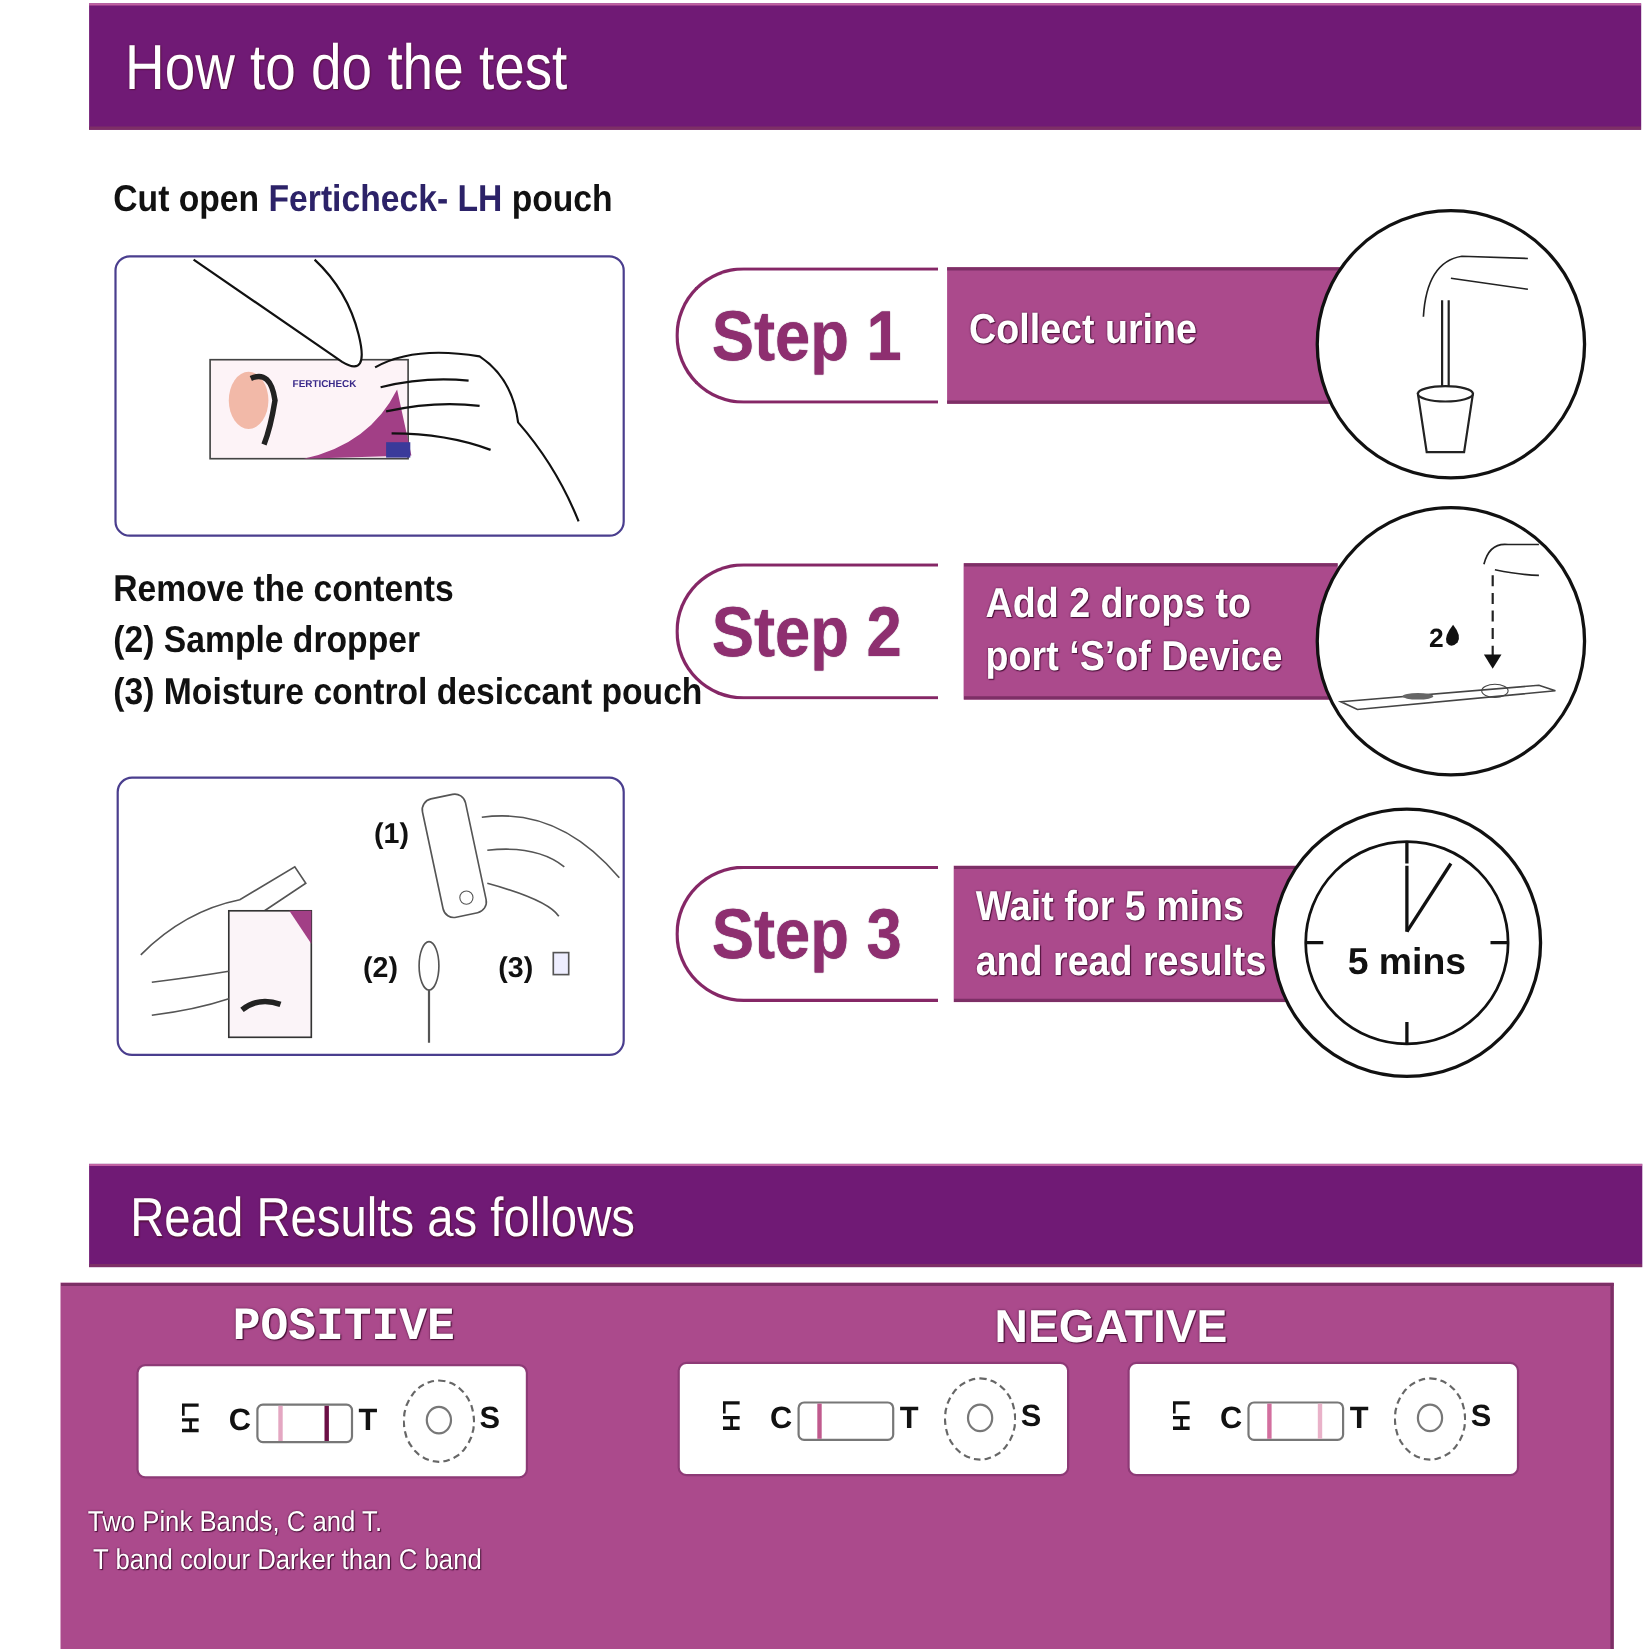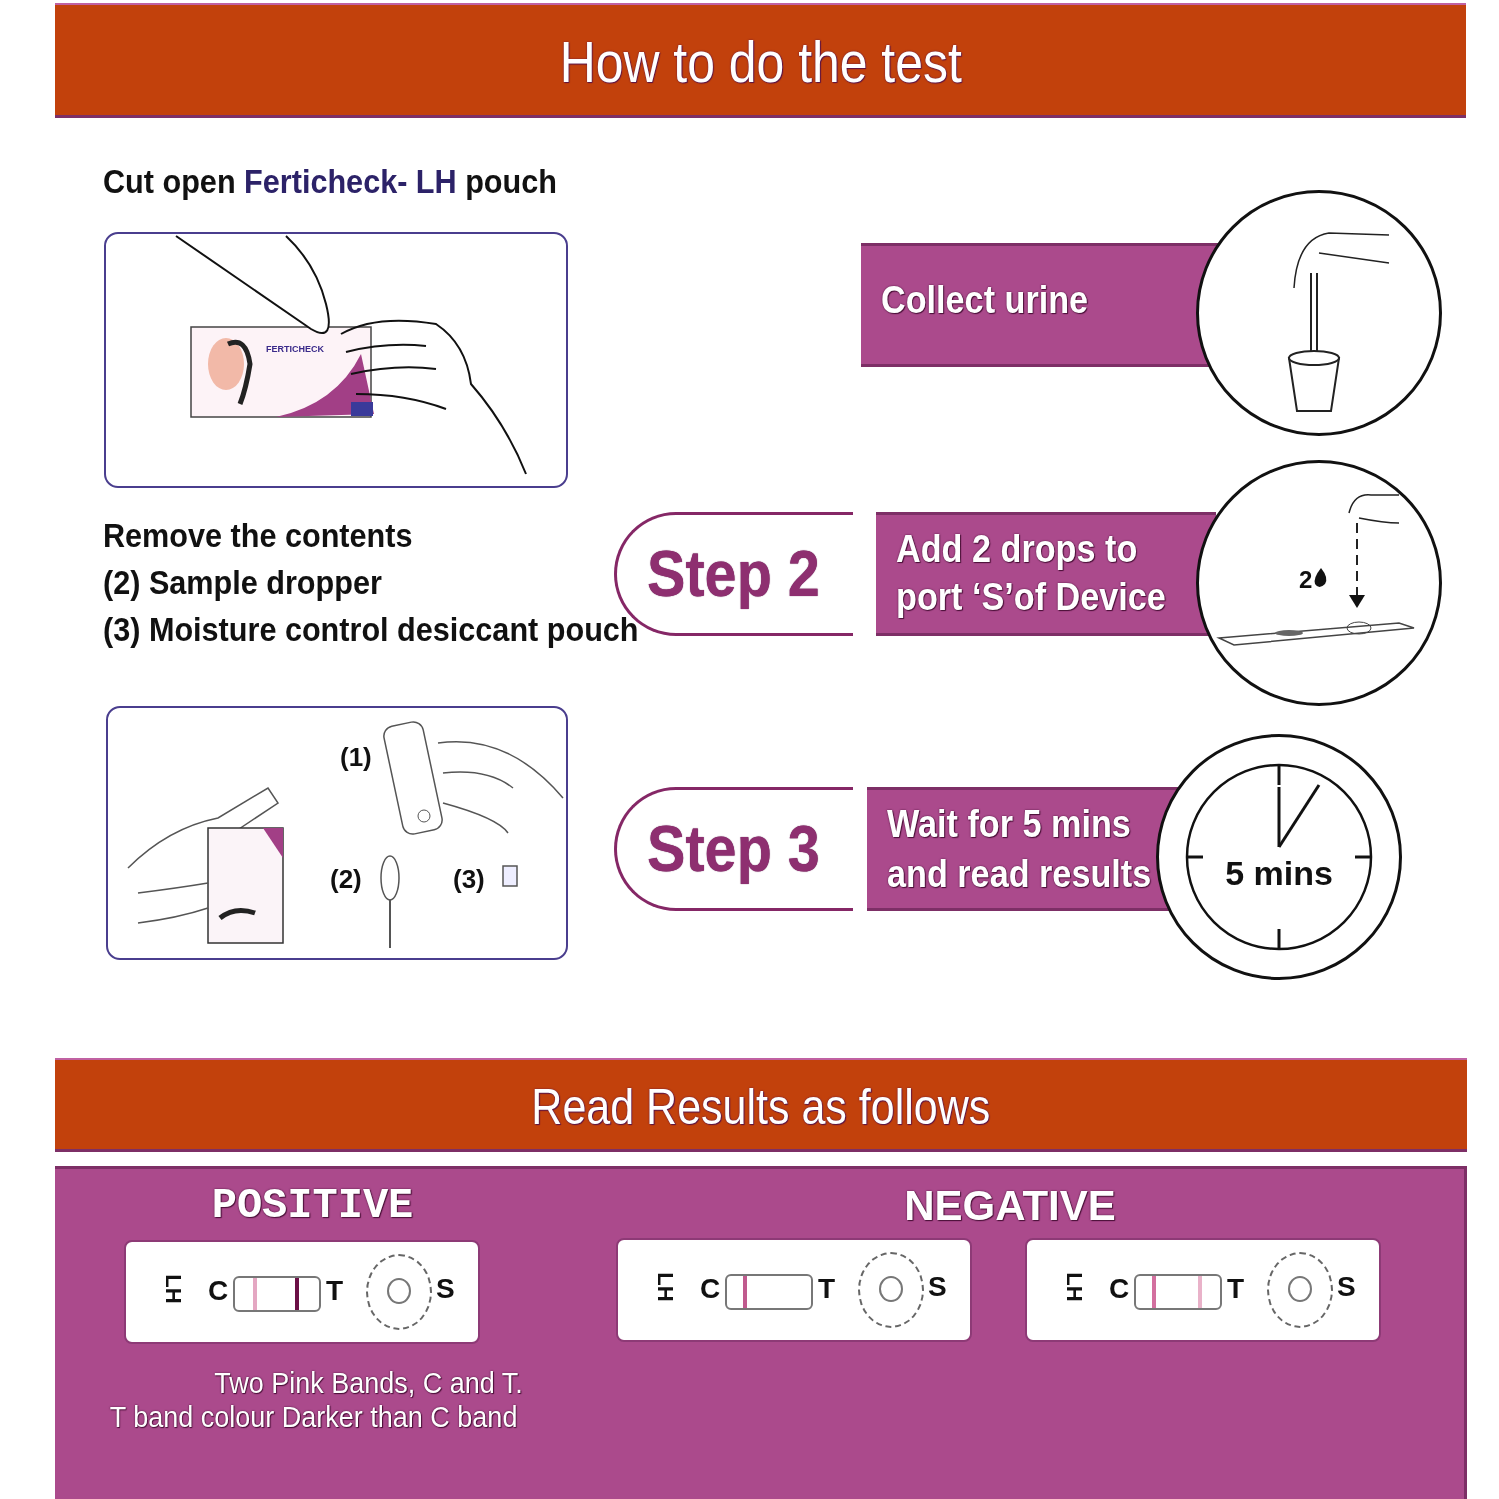--- a/index.html
+++ b/index.html
@@ -3,25 +3,26 @@
 <meta charset="utf-8">
 <style>
   html, body { margin: 0; padding: 0; }
   body {
     width: 1499px; height: 1499px; position: relative; overflow: hidden;
     background: #ffffff;
     font-family: "Liberation Sans", sans-serif;
   }
   .abs { position: absolute; }
   .banner {
-    background: #c2410c;
+    background: #701a75;
     box-shadow: inset 0 -3px 0 #7d2f66, inset 0 2px 0 #c061a2;
     color: #ffffff;
-    text-align: center;
+    text-align: left;
     text-shadow: 0 0 2px #5a1446, 1px 1px 1px #5a1446;
+    margin-left: 26px;
   }
   #hdr-top { left: 55px; top: 3px; width: 1411px; height: 115px; font-size: 58px; line-height: 118px; transform-origin: center; }
   #hdr-top span, #hdr-res span { display: inline-block; transform: scaleX(0.86); }
 
   .lbl { color: #111; font-weight: bold; font-size: 34px; }
   .lbl span.inner { display:inline-block; transform: scaleX(0.9); transform-origin: left; white-space: nowrap; }
   .brand { color: #2c2268; }
 
   .illus { border: 2px solid #4a3e8e; border-radius: 14px; background: #fff; }
 
@@ -52,21 +53,21 @@
   
   #hdr-res { left: 55px; top: 1058px; width: 1412px; height: 94px; font-size: 50px; line-height: 98px; }
   #res-panel { left: 55px; top: 1166px; width: 1412px; height: 340px; background: #ab4a8c; box-shadow: inset 0 3px 0 #7d2f66, inset -3px 0 0 #7d2f66; }
   .res-title { color: #fff; font-weight: bold; font-size: 42px; text-shadow: 0 0 2px #4a1038, 1px 1px 1px #4a1038; text-align:center; }
   .cassette { background: #fff; border-radius: 8px; border: 2px solid #8d3a76; }
   .cas-letter { position:absolute; font-weight:bold; font-size: 28px; color:#111; }
   .window { position:absolute; border: 2px solid #777; border-radius: 6px; background:#fff; }
   .band { position:absolute; top: 0; bottom: 0; width: 4px; }
   .sring { position:absolute; border: 2px dashed #666; border-radius:50%; }
   .sring-in { position:absolute; border: 2px solid #777; border-radius:50%; }
-  .res-desc { color: #fff; font-size: 30px; line-height: 34px; text-align:right; text-shadow: 0 0 2px #4a1038, 1px 1px 1px #4a1038; white-space: nowrap; }
+  .res-desc { color: #fff; font-size: 26px; line-height: 34px; text-align:left; text-shadow: 0 0 2px #4a1038, 1px 1px 1px #4a1038; white-space: nowrap; }
   .res-desc div { display:inline-block; transform: scaleX(0.9); }
 </style>
 </head>
 <body>
 
 <div id="hdr-top" class="abs banner">
   <span>How to do the test</span>
 </div>
 
 <div class="abs lbl" style="left:103px; top:162px;">
@@ -108,20 +109,23 @@
     <ellipse cx="282" cy="170" rx="9" ry="22" fill="#fff" stroke="#555" stroke-width="1.5"></ellipse>
     <line x1="282" y1="192" x2="282" y2="240" stroke="#555" stroke-width="2"></line>
     <rect x="395" y="158" width="14" height="20" fill="#eef" stroke="#555" stroke-width="1.5"></rect>
     <text x="232" y="58" font-size="26" font-weight="bold" fill="#111" font-family="Liberation Sans, sans-serif">(1)</text>
     <text x="222" y="180" font-size="26" font-weight="bold" fill="#111" font-family="Liberation Sans, sans-serif">(2)</text>
     <text x="345" y="180" font-size="26" font-weight="bold" fill="#111" font-family="Liberation Sans, sans-serif">(3)</text>
   </svg>
 </div>
 
 <div class="abs step" style="left:614px; top:243px; width:640px;">
+  <div class="pill">
+    <span class="stxt">Step 1</span>
+  </div>
   <div class="bar" style="left:247px; width:390px;">
     <div class="btxt" style="top:34px;">Collect urine</div>
   </div>
 </div>
 <div class="abs circle" style="left:1196px; top:190px; width:240px; height:240px;">
   <svg width="240" height="240" viewBox="0 0 240 240">
     <path d="M95 95 Q98 45 130 40 L190 42 M120 60 L190 70" fill="none" stroke="#222" stroke-width="1.5"></path>
     <line x1="112" y1="80" x2="112" y2="200" stroke="#222" stroke-width="2"></line>
     <line x1="118" y1="80" x2="118" y2="200" stroke="#222" stroke-width="2"></line>
     <path d="M90 165 L98 218 L132 218 L140 165 Z" fill="#fff" stroke="#222" stroke-width="2"></path>

